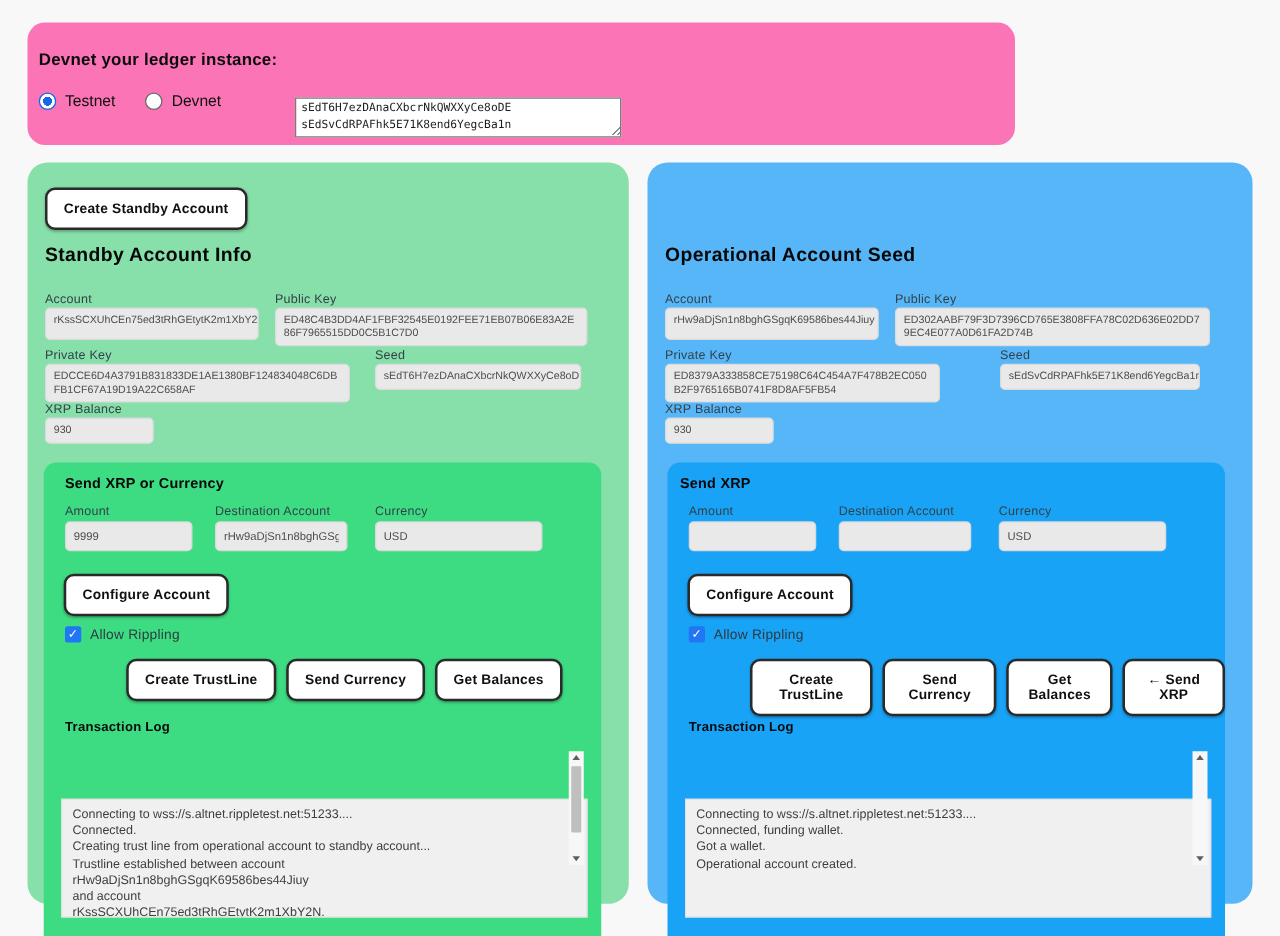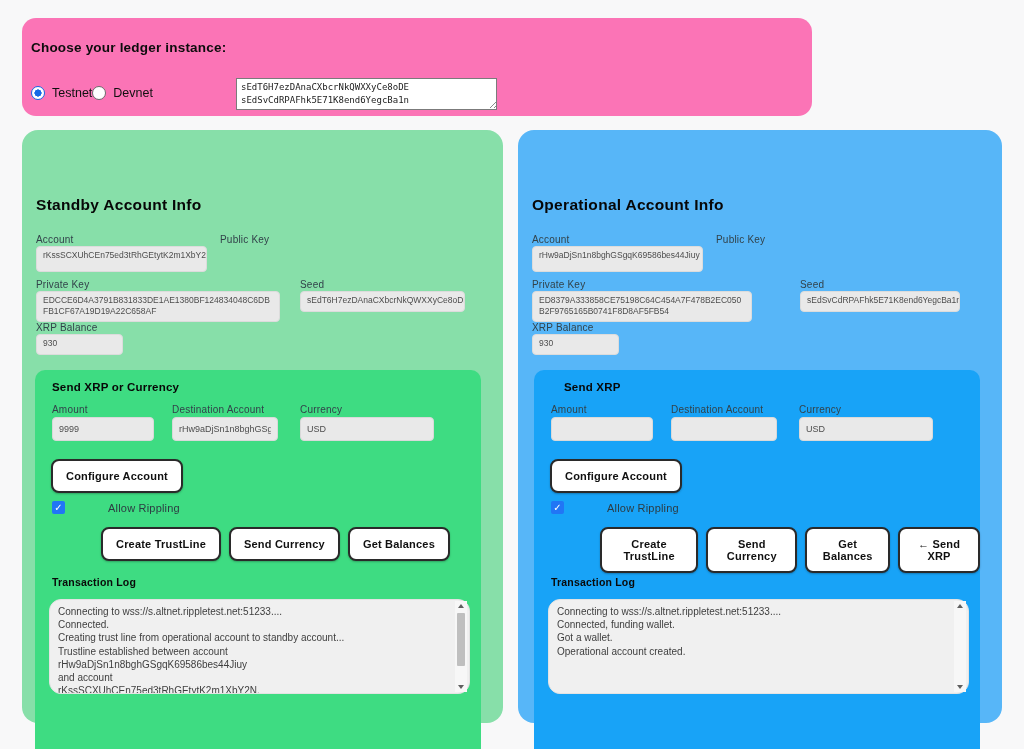--- a/index.html
+++ b/index.html
@@ -6,21 +6,21 @@
   html,body { width:1024px; height:749px; overflow:hidden; }
   body { background:#f8f8f9; font-family:"Liberation Sans", sans-serif; position:relative; }
 
   .abs { position:absolute; }
 
   
   .header { position:absolute; left:22px; top:18px; width:790px; height:98px;
             background:#fb74b6; border-radius:14px; }
   .hdr-title { position:absolute; left:9px; top:22px; font-size:13.5px; font-weight:bold;
                color:#0c0c0c; letter-spacing:.2px; }
-  .radio-row { position:absolute; left:9px; top:68px; display:flex; align-items:center;text-align:right; }
+  .radio-row { position:absolute; left:9px; top:56px; display:flex; gap:24px; align-items:center;text-align:right; }
   .radio-opt { display:flex; align-items:center; gap:7px; font-size:12.5px; color:#101010; }
   .radio { width:14px; height:14px; border-radius:50%; background:#fff; border:1.5px solid #6b6b6b; display:inline-block; }
   .radio.checked { border:1.5px solid #1569e6;
       background:radial-gradient(circle, #1569e6 0 3.5px, #fff 3.6px); }
 
   
   .btn { background:#ffffff; border:2px solid #2a2a2a; border-radius:8px; color:#101010;
          font-weight:bold; font-family:inherit; letter-spacing:.2px; cursor:pointer;
          box-shadow:0 1px 2px rgba(0,0,0,.25); }
   .btn-xl { font-size:13px; padding:9px 16px; }
@@ -47,63 +47,65 @@
 
   .inner { position:absolute; left:13px; top:240px; width:446px; height:395px; border-radius:10px; }
   .inner-title { position:absolute; font-size:11.5px; font-weight:bold; color:#070707; letter-spacing:.2px; }
   .input { position:absolute; height:24px; background:#e9e9e9; border:1px solid #d9d9d9;
            border-radius:4px; font-size:9px; color:#4d4d4d; padding:0 6px;
            font-family:inherit; }
 
   .cb-row { position:absolute; display:flex; align-items:center; gap:7px; }
   .checkbox { width:13px; height:13px; border-radius:2px; background:#2176f5; color:#fff;
               font-size:10px; line-height:13px; text-align:center; display:inline-block; }
-  .cb-label { font-size:11px; color:#2d3b42; letter-spacing:.2px;margin-left:36px; }
+  .cb-label { font-size:11px; color:#2d3b42; letter-spacing:.2px; }
 
   .btn-row { position:absolute; display:flex; gap:8px;padding-left:33px; }
 
   .log-label { position:absolute; font-size:10.5px; font-weight:bold; color:#0a0a0a; letter-spacing:.2px; }
-  .logbox { position:absolute; background:#f0f0f0; border:1px solid #e3e3e3; border-radius:12px;
+  .logbox { position:absolute; background:#f0f0f0; border:1px solid #e3e3e3; border-radius:0;
             font-size:10px; line-height:1.32; color:#3e3e3e; white-space:pre-wrap;
-            padding:5px 20px 5px 8px; overflow:hidden; }
+            padding:5px 20px 5px 8px; overflow:hidden;margin-top:40px; }
   .scrollbar { position:absolute; top:2px; bottom:2px; right:2px; width:12px;
                background:#f7f7f7; display:flex; flex-direction:column; align-items:center; }
   .sb-up { margin-top:3px; width:0; height:0; border-left:3.5px solid transparent;
            border-right:3.5px solid transparent; border-bottom:4.5px solid #5f5f5f; }
   .sb-down { position:absolute; bottom:3px; width:0; height:0; border-left:3.5px solid transparent;
            border-right:3.5px solid transparent; border-top:4.5px solid #5f5f5f; }
   .sb-thumb { margin-top:5px; width:8px; height:58%; background:#bfbfbf; border-radius:1px; }
 </style>
 </head>
 <body>
 
 <div class="header">
-  <div class="hdr-title">Choose your ledger instance:</div>
+  <div class="hdr-title">Devnet your ledger instance:</div>
   <div class="radio-row">
     <span class="radio-opt">
       <span class="radio checked"></span>
       <span>Testnet</span>
     </span>
     <span class="radio-opt">
       <span class="radio"></span>
       <span>Devnet</span>
     </span>
   </div>
   <div class="seeds-box">sEdT6H7ezDAnaCXbcrNkQWXXyCe8oDE
 sEdSvCdRPAFhk5E71K8end6YegcBa1n</div>
   <div class="resize-corner abs" style="left:465px; top:81px;"></div>
 </div>
 
 <div class="panel" style="left:22px; width:481px; background:#87dfa9;">
+  <button class="btn btn-md abs" style="left:14px; top:20px;">Create Standby Account</button>
   <h2>Standby Account Info</h2>
 
   <div class="flabel" style="left:14px; top:104px;">Account</div>
   <div class="field oneline" style="left:14px; top:116px; width:171px; height:26px;">rKssSCXUhCEn75ed3tRhGEtytK2m1XbY2N</div>
 
   <div class="flabel" style="left:198px; top:104px;">Public Key</div>
+  <div class="field" style="left:198px; top:116px; width:250px; height:31px;">ED48C4B3DD4AF1FBF32545E0192FEE71EB07B06E83A2E86F7965515DD0C5B1C7D0</div>
 
   <div class="flabel" style="left:14px; top:149px;">Private Key</div>
   <div class="field" style="left:14px; top:161px; width:244px; height:31px;">EDCCE6D4A3791B831833DE1AE1380BF124834048C6DBFB1CF67A19D19A22C658AF</div>
 
   <div class="flabel" style="left:278px; top:149px;">Seed</div>
   <div class="field oneline" style="left:278px; top:161px; width:165px; height:21px;">sEdT6H7ezDAnaCXbcrNkQWXXyCe8oDE</div>
 
   <div class="flabel" style="left:14px; top:192px;">XRP Balance</div>
   <div class="field oneline" style="left:14px; top:204px; width:87px; height:21px;">930</div>
 
@@ -142,38 +144,39 @@
 rKssSCXUhCEn75ed3tRhGEtytK2m1XbY2N.</div>
     <div class="scrollbar" style="left:420px; top:231px; bottom:10px; right:auto; height:91px;">
       <span class="sb-up"></span>
       <span class="sb-thumb"></span>
       <span class="sb-down"></span>
     </div>
   </div>
 </div>
 
 <div class="panel" style="left:518px; width:484px; background:#57b6f8;">
-  <h2>Operational Account Info</h2>
+  <h2>Operational Account Seed</h2>
 
   <div class="flabel" style="left:14px; top:104px;">Account</div>
   <div class="field oneline" style="left:14px; top:116px; width:171px; height:26px;">rHw9aDjSn1n8bghGSgqK69586bes44Jiuy</div>
 
   <div class="flabel" style="left:198px; top:104px;">Public Key</div>
+  <div class="field" style="left:198px; top:116px; width:252px; height:31px;">ED302AABF79F3D7396CD765E3808FFA78C02D636E02DD79EC4E077A0D61FA2D74B</div>
 
   <div class="flabel" style="left:14px; top:149px;">Private Key</div>
   <div class="field" style="left:14px; top:161px; width:220px; height:31px;">ED8379A333858CE75198C64C454A7F478B2EC050B2F9765165B0741F8D8AF5FB54</div>
 
   <div class="flabel" style="left:282px; top:149px;">Seed</div>
   <div class="field oneline" style="left:282px; top:161px; width:160px; height:21px;">sEdSvCdRPAFhk5E71K8end6YegcBa1n</div>
 
   <div class="flabel" style="left:14px; top:192px;">XRP Balance</div>
   <div class="field oneline" style="left:14px; top:204px; width:87px; height:21px;">930</div>
 
   <div class="inner" style="left:16px; background:#18a3f7;">
-    <div class="inner-title" style="left:30px; top:11px;">Send XRP</div>
+    <div class="inner-title" style="left:10px; top:11px;">Send XRP</div>
 
     <div class="flabel" style="left:17px; top:34px;">Amount</div>
     <input class="input" style="left: 17px; top: 47px; width: 102px;" value="">
 
     <div class="flabel" style="left:137px; top:34px;">Destination Account</div>
     <input class="input" style="left: 137px; top: 47px; width: 106px;" value="">
 
     <div class="flabel" style="left:265px; top:34px;">Currency</div>
     <input class="input" style="left: 265px; top: 47px; width: 134px;" value="USD">
 

